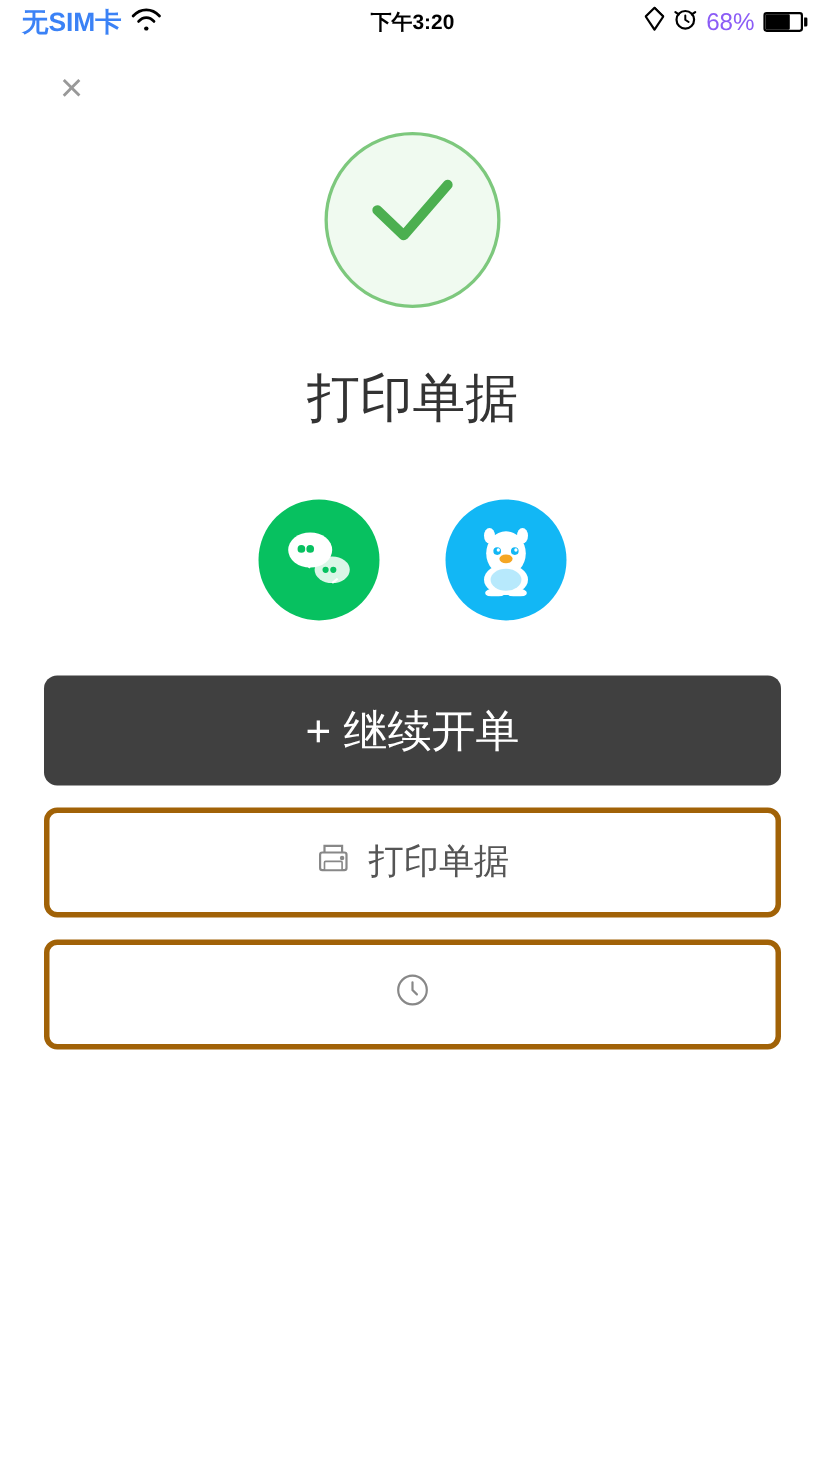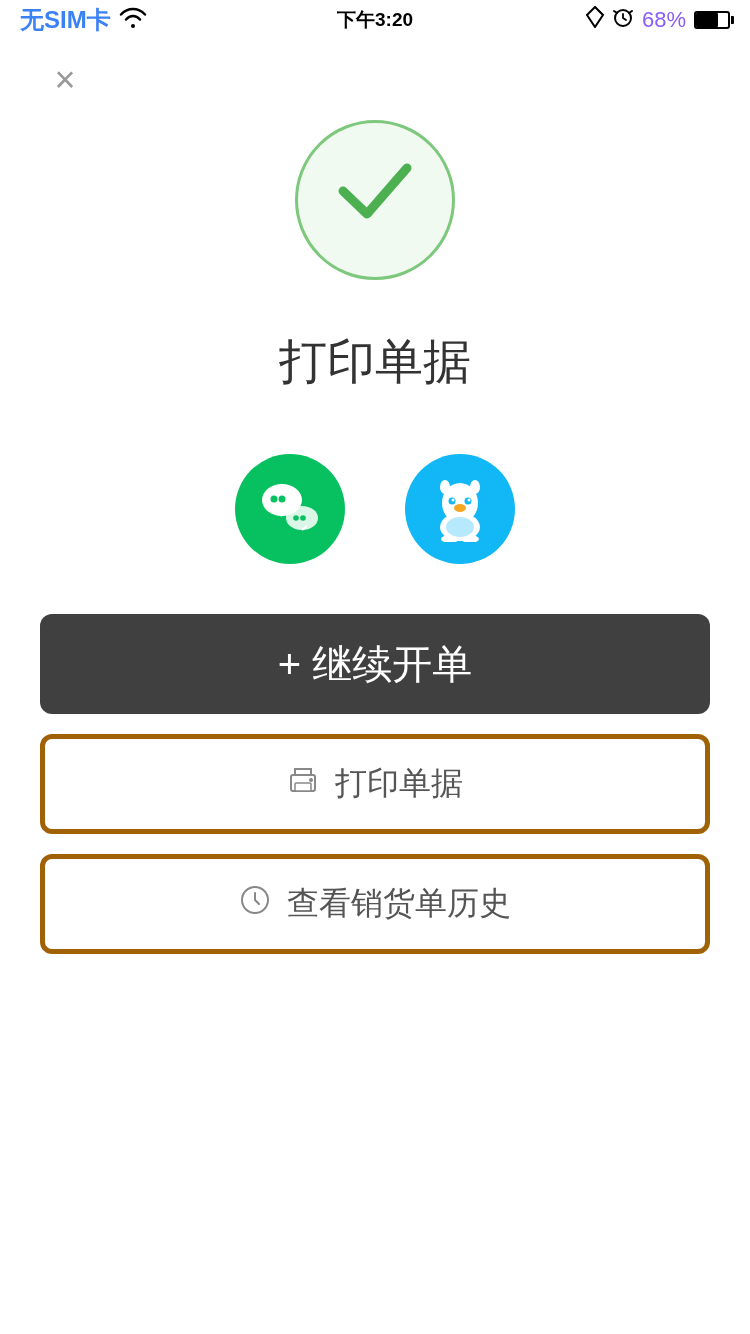--- a/index.html
+++ b/index.html
@@ -346,17 +346,16 @@
       <span>打印单据</span>
     </button>
 
     <button class="btn-secondary">
       <span>
         <svg width="32" height="32" viewBox="0 0 32 32" fill="none">
           <circle cx="16" cy="16" r="13" stroke="#888" stroke-width="2"></circle>
           <path d="M16 9v7l4 4" stroke="#888" stroke-width="2" stroke-linecap="round"></path>
         </svg>
       </span>
-      <span>查看销货单历史</span>
     </button>
   </div>
 
 </div>
 
 </body></html>

